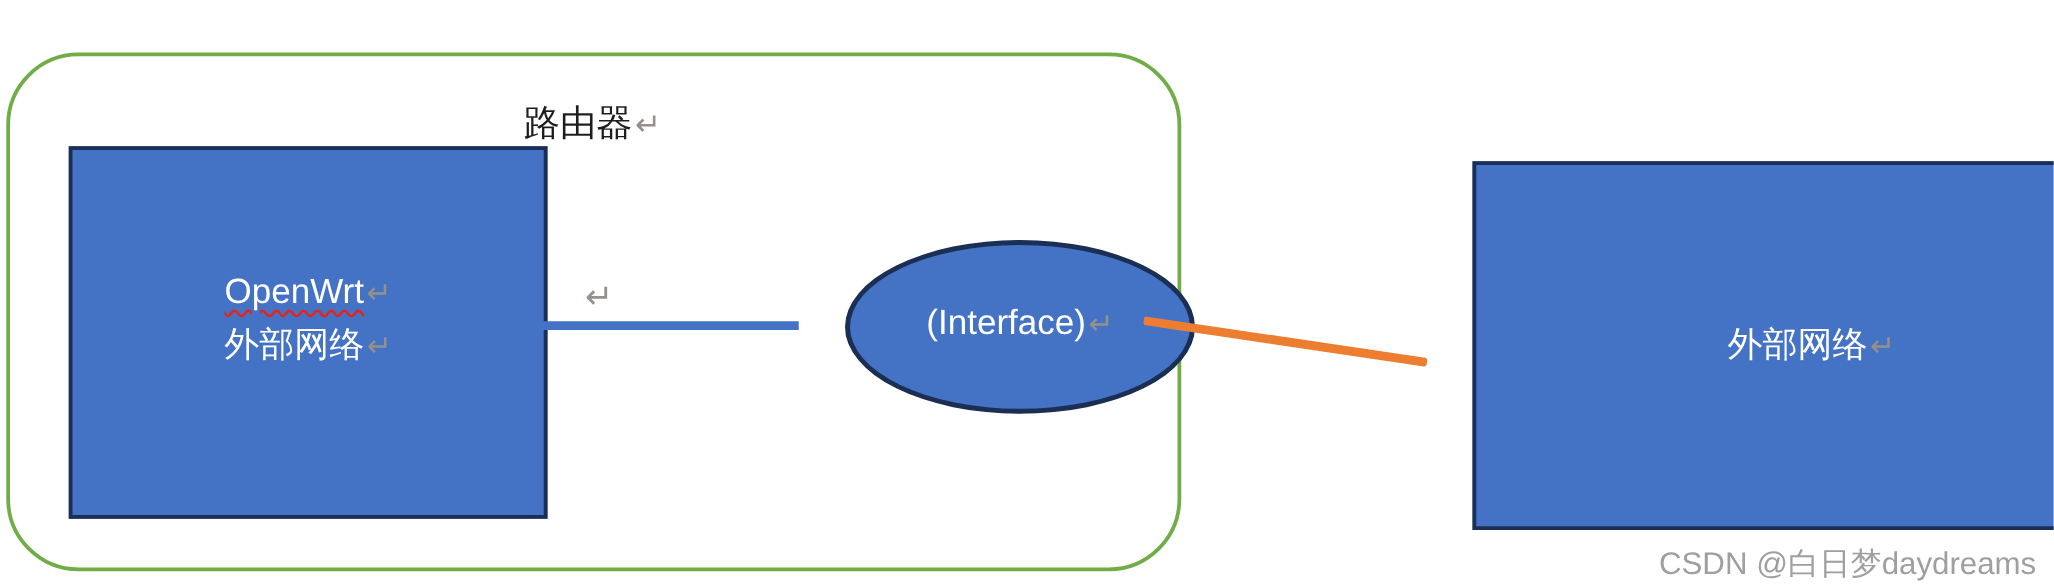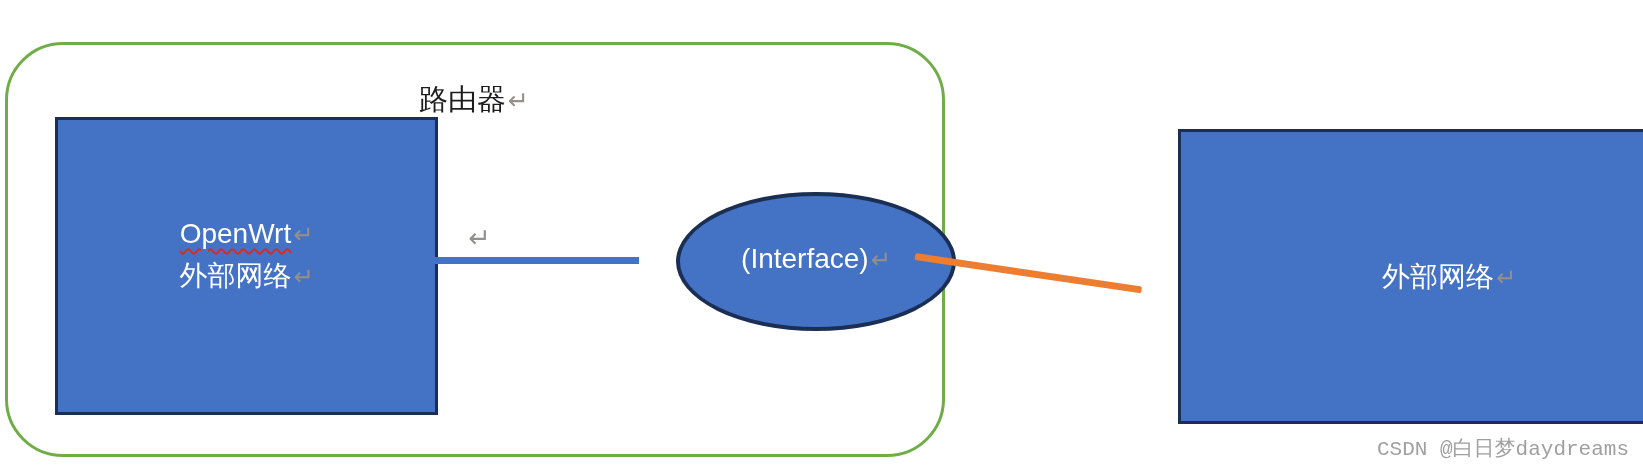--- a/index.html
+++ b/index.html
@@ -116,24 +116,23 @@
     background: var(--c-wan-link, #ED7D31);
     transform: rotate(8.4deg);
     transform-origin: left center;
     border-radius: 2px;
   }
   
   .watermark {
     position: absolute;
     right: 14px;
     top: 434px;
-    font-size: 21px;
+    font-size: 25px;
     color: var(--c-watermark-text, #9f9f9f);
     white-space: nowrap;
-    font-family: Liberation Mono, monospace;
   }
 </style>
 </head>
 <body>
 
 <div class="canvas">
 
   <div class="router-group"></div>
 
   <div class="router-label">

